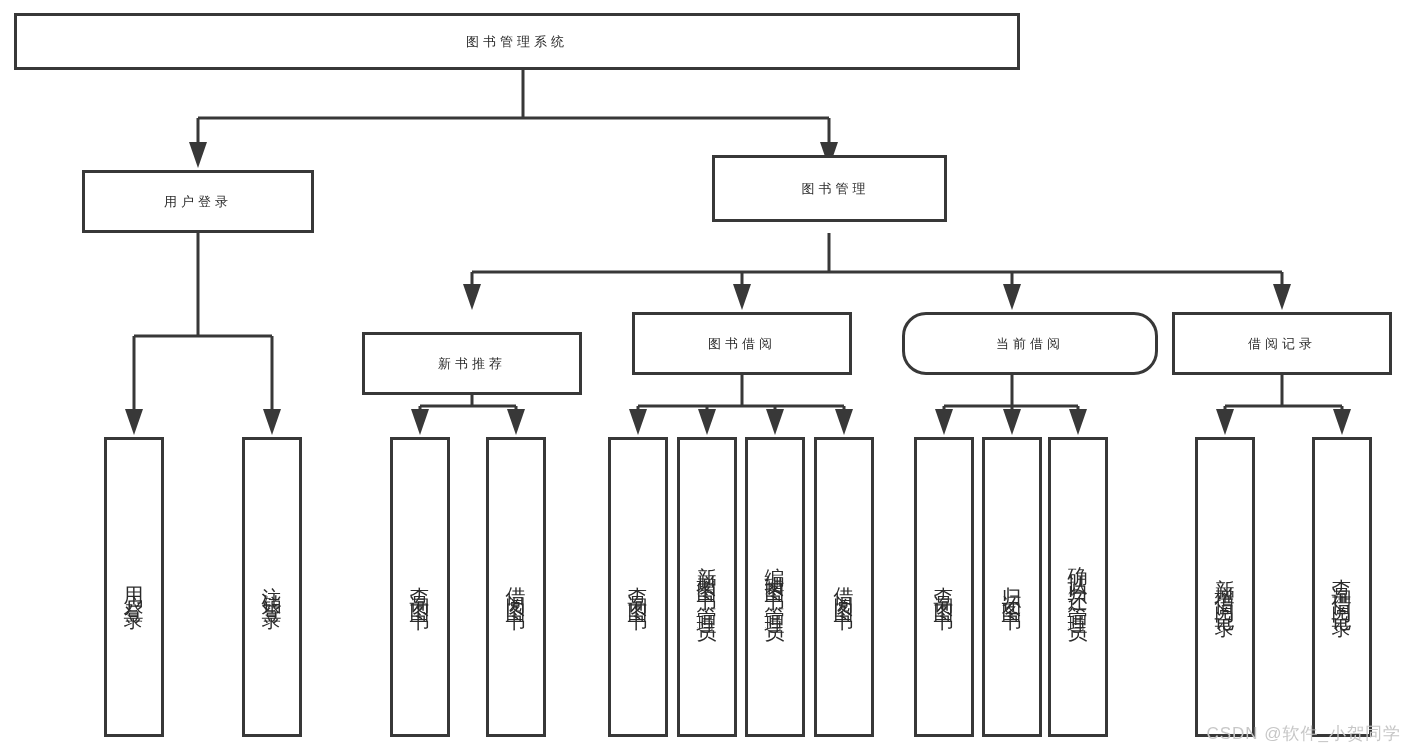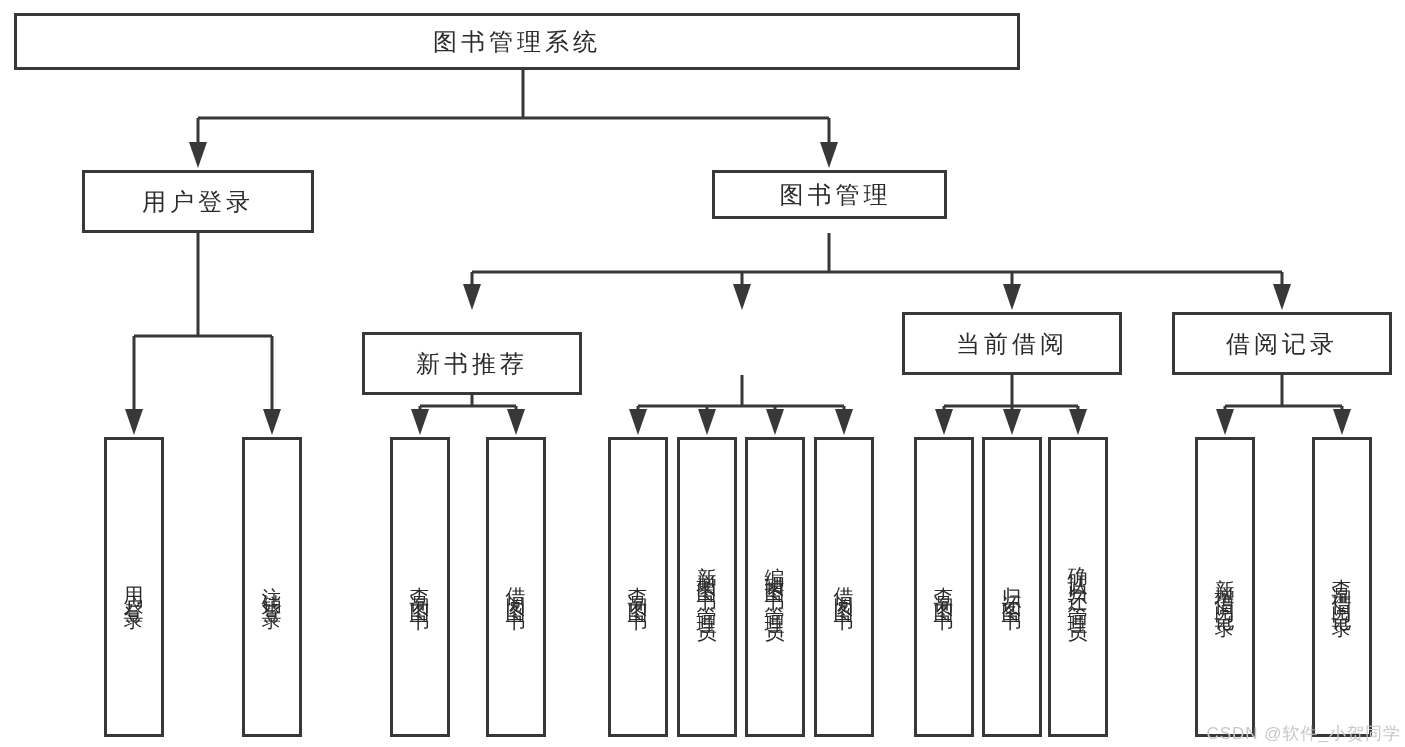--- a/index.html
+++ b/index.html
@@ -36,21 +36,21 @@
     position: absolute;
     box-sizing: border-box;
     background: #ffffff;
     border: 3px solid #383838;
     display: flex;
     align-items: center;
     justify-content: center;
     z-index: 2;
   }
   .hlabel {
-    font-size: 24px;
+    font-size: 13px;
     letter-spacing: 4px;
     color: #2b2b2b;
     white-space: nowrap;
   }
   .vbox {
     top: 437px;
     width: 60px;
     height: 300px;
   }
   .vlabel {
@@ -128,28 +128,31 @@
     </g>
   </svg>
 
   <div class="node" style="left:14px; top:13px; width:1006px; height:57px;">
     <span class="hlabel">图书管理系统</span>
   </div>
 
   <div class="node" style="left:82px; top:170px; width:232px; height:63px;">
     <span class="hlabel">用户登录</span>
   </div>
-  <div class="node" style="left:712px; top:170px; width:235px; height:49px;padding-left:12px;">
+  <div class="node" style="left:712px; top:155px; width:235px; height:67px;padding-left:12px;">
     <span class="hlabel">图书管理</span>
   </div>
 
   <div class="node" style="left:362px; top:312px; width:220px; height:63px;margin-top:20px;">
     <span class="hlabel">新书推荐</span>
   </div>
-  <div class="node" style="left:902px; top:312px; width:220px; height:63px;">
+  <div class="node" style="left:632px; top:312px; width:220px; height:63px;">
+    <span class="hlabel">图书借阅</span>
+  </div>
+  <div class="node" style="left:902px; top:312px; width:256px; height:63px;border-radius:24px;">
     <span class="hlabel">当前借阅</span>
   </div>
   <div class="node" style="left:1172px; top:312px; width:220px; height:63px;">
     <span class="hlabel">借阅记录</span>
   </div>
 
   <div class="node vbox" style="left:104px;">
     <span class="vlabel">用户登录</span>
   </div>
   <div class="node vbox" style="left:242px;">

